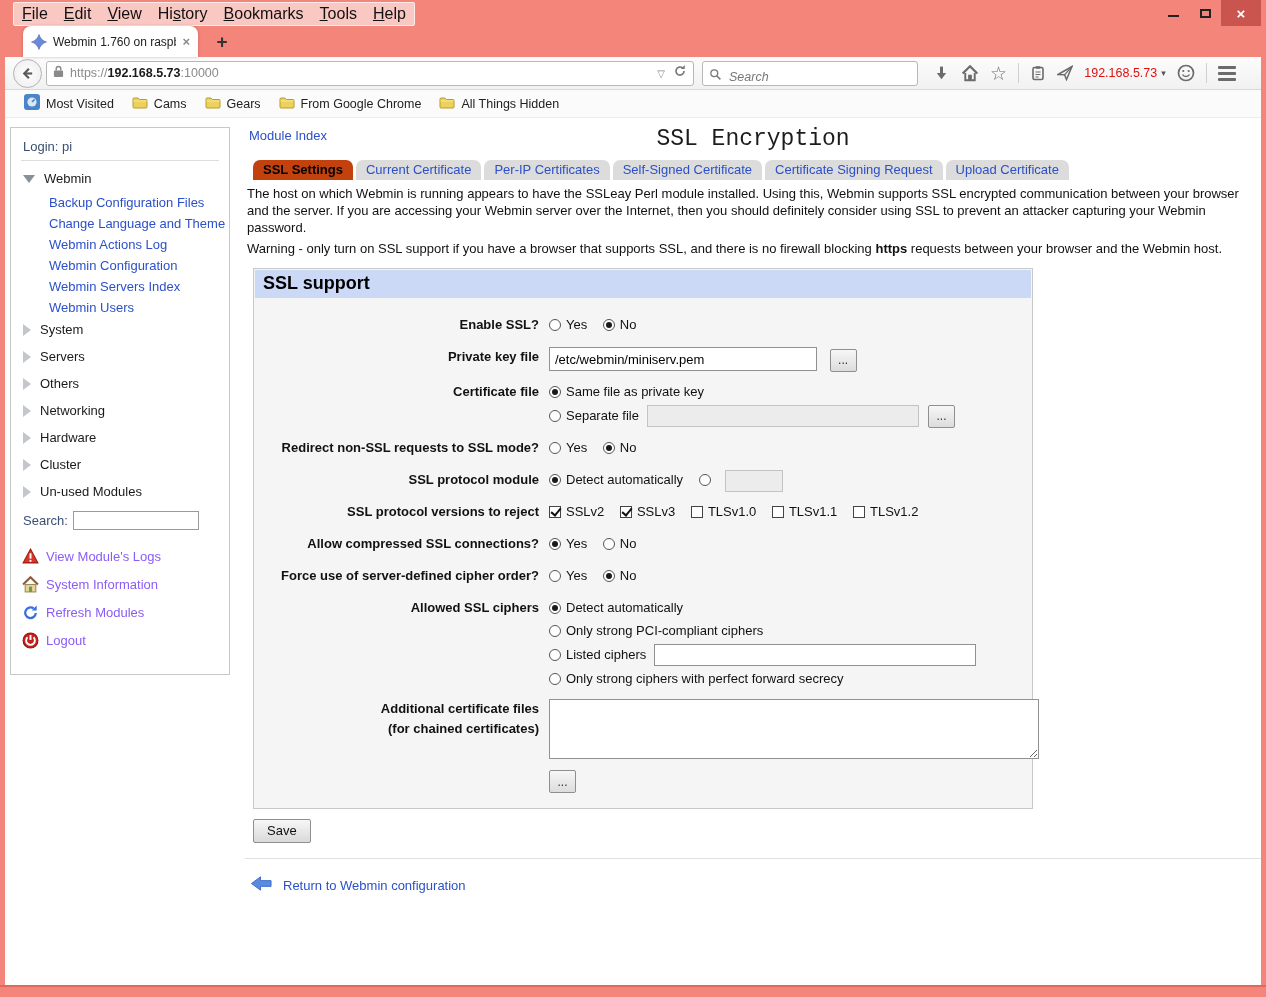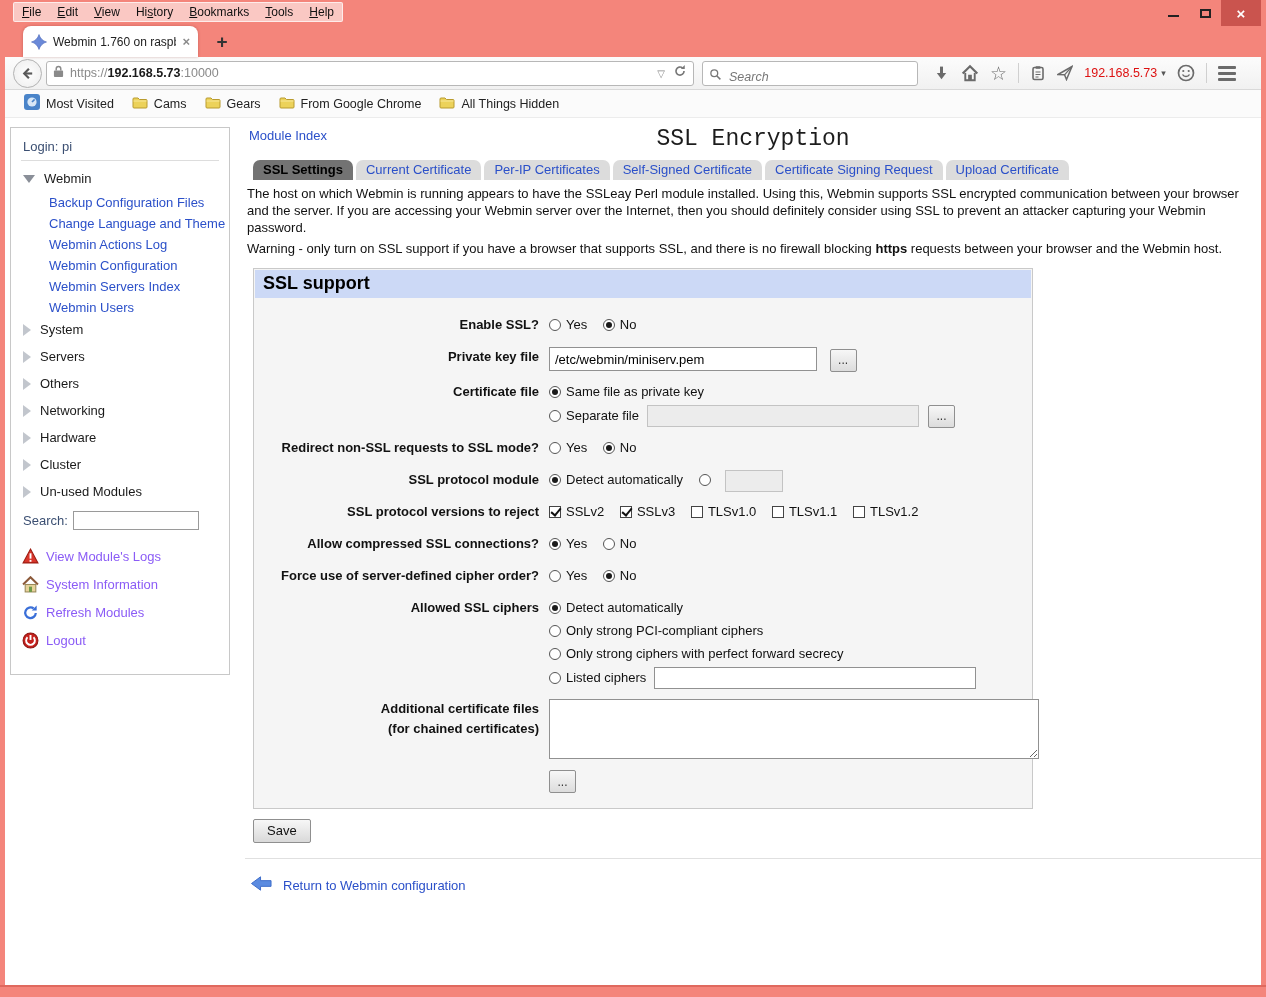--- a/index.html
+++ b/index.html
@@ -9,21 +9,21 @@
   
   .window { width:1266px; height:997px; position:relative;
     border-left:5px solid #f4857b; border-right:5px solid #f4857b; background:#fff; }
   .bottom-frame { position:absolute; left:-5px; right:-5px; bottom:0; height:12px;
     background:#f4857b; border-top:2px solid #e0695e; }
 
   
   .titlebar { height:26px; background:#f4857b; position:relative; }
   .menubar { position:absolute; left:8px; top:2px; display:flex;
     background:rgba(255,255,255,.55); border:1px solid rgba(255,255,255,.65); border-radius:2px; }
-  .menu-item { font-size:12px; color:#111; padding:2px 8px; cursor:default; white-space:nowrap; }
+  .menu-item { font-size:16px; color:#111; padding:2px 8px; cursor:default; white-space:nowrap; }
   .win-controls { position:absolute; right:0; top:0; height:26px; display:flex; align-items:stretch; }
   .win-btn { width:32px; display:flex; align-items:center; justify-content:center; }
   .glyph-min { width:11px; height:2px; background:#222; margin-top:6px; }
   .glyph-max { width:11px; height:9px; border:2px solid #222; background:transparent; }
   .win-btn.close { width:40px; background:#ca544e; }
   .glyph-close { color:#fff; font-size:15px; font-weight:bold; line-height:1; }
 
   
   .tabstrip { height:31px; background:#f4857b; display:flex; align-items:flex-end; position:relative; }
   .tab { margin-left:18px; width:175px; height:31px; background:#fff; border-radius:8px 8px 0 0;
@@ -91,21 +91,21 @@
   .sfoot-row a { color:#8b5cf6; text-decoration:none; }
   .sicon { width:17px; height:17px; flex:0 0 17px; }
 
   
   .main { position:absolute; left:240px; top:8px; width:1016px; }
   .module-index { position:absolute; left:4px; top:2px; color:#2b50c9; font-size:13px; text-decoration:none; }
   .page-title { text-align:center; font-size:23px; font-weight:400; color:#1c1c1c; margin:0 0 8px;font-family:Liberation Mono, monospace; }
   .tabs { display:flex; gap:3px; margin-left:8px; }
   .ftab { padding:2px 10px 3px; border-radius:7px 7px 0 0; font-size:13px; color:#2b50c9;
     background:#dcdcdc; text-decoration:none; white-space:nowrap; }
-  .ftab.active { background:#737373; color:#000; font-weight:bold; }
+  .ftab.active { background:#c2410c; color:#000; font-weight:bold; }
   .desc { font-size:13px; color:#111; line-height:17px; margin:5px 0 0 2px; }
   .desc p { margin:4px 0; }
 
   
   .fbox { margin:11px 0 0 8px; width:780px; border:1px solid #c9c9c9; background:#f5f5f5; }
   .fbox-header { background:#ccd9f6; font-weight:bold; font-size:18px; color:#000;
     padding:3px 8px 4px; margin:1px; }
   .fbody { padding:11px 0 10px; font-size:13px; color:#111;margin-left:23px; }
   .frow { display:grid; grid-template-columns:272px 1fr; padding:5px 0; align-items:start; }
   .flabel { font-weight:bold; text-align:right; padding-right:10px; line-height:20px; }
@@ -537,28 +537,28 @@
             <div class="fctrl">
               <div class="optline">
                   <span class="rb on"></span>
                   <span>Detect automatically</span>
                 </div>
               <div class="optline">
                   <span class="rb"></span>
                   <span>Only strong PCI-compliant ciphers</span>
                 </div>
               <div class="optline">
-                  <span class="rb"></span>
-                  <span>Only strong ciphers with perfect forward secrecy</span>
-                </div>
-              <div class="optline">
                 <span class="rb"></span>
                 <span style="margin-right:8px;">Listed ciphers</span>
                 <input class="tin" style="width: 322px;" value="">
               </div>
+              <div class="optline">
+                  <span class="rb"></span>
+                  <span>Only strong ciphers with perfect forward secrecy</span>
+                </div>
             </div>
           </div>
 
           <div class="frow">
             <div class="flabel">
               <div>Additional certificate files</div>
               <div>(for chained certificates)</div>
             </div>
             <div class="fctrl">
               <textarea class="fta" style=""></textarea>

